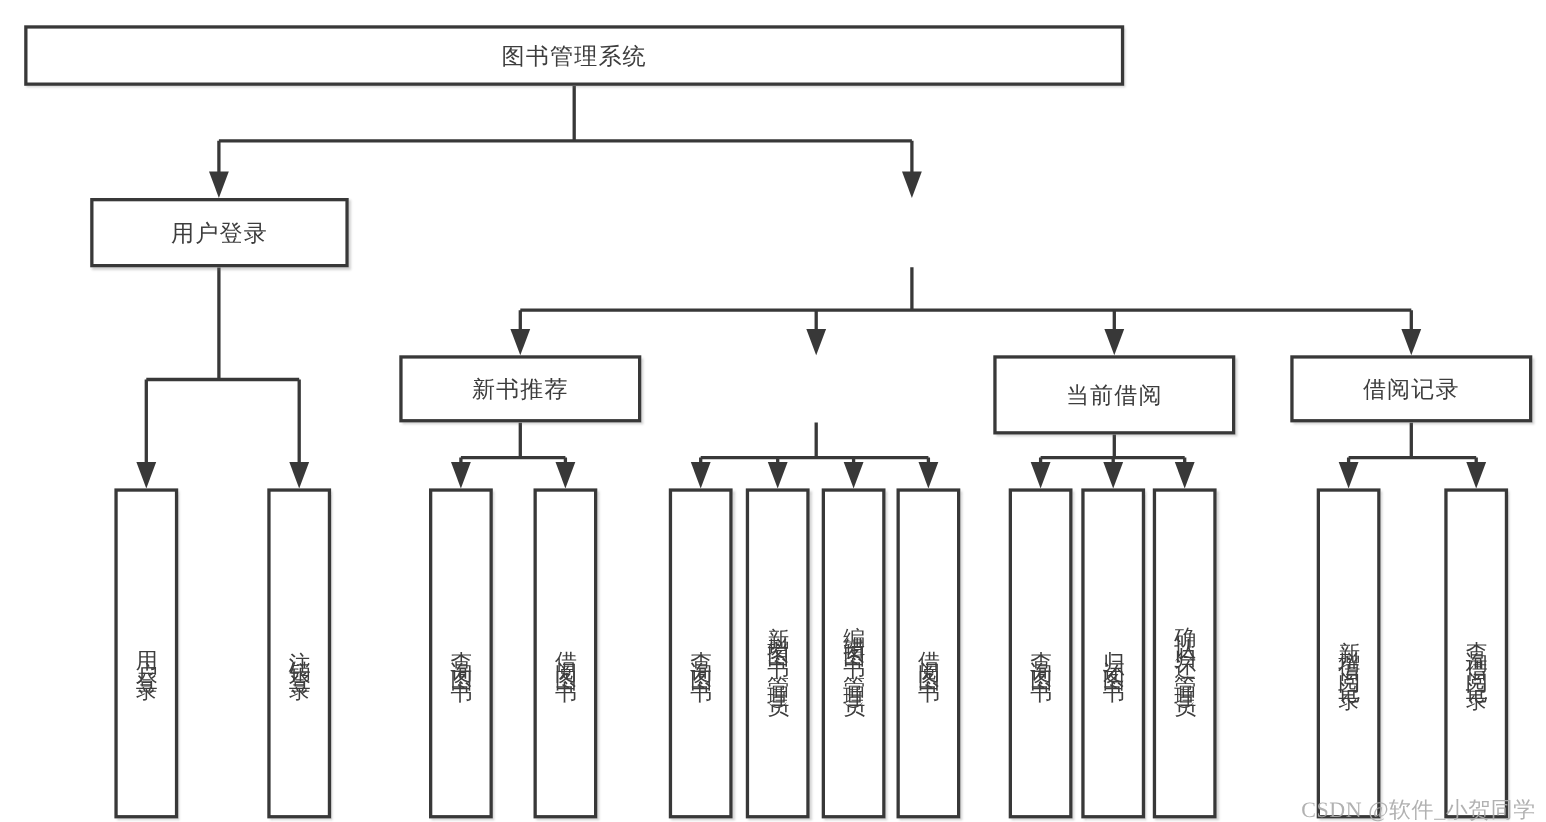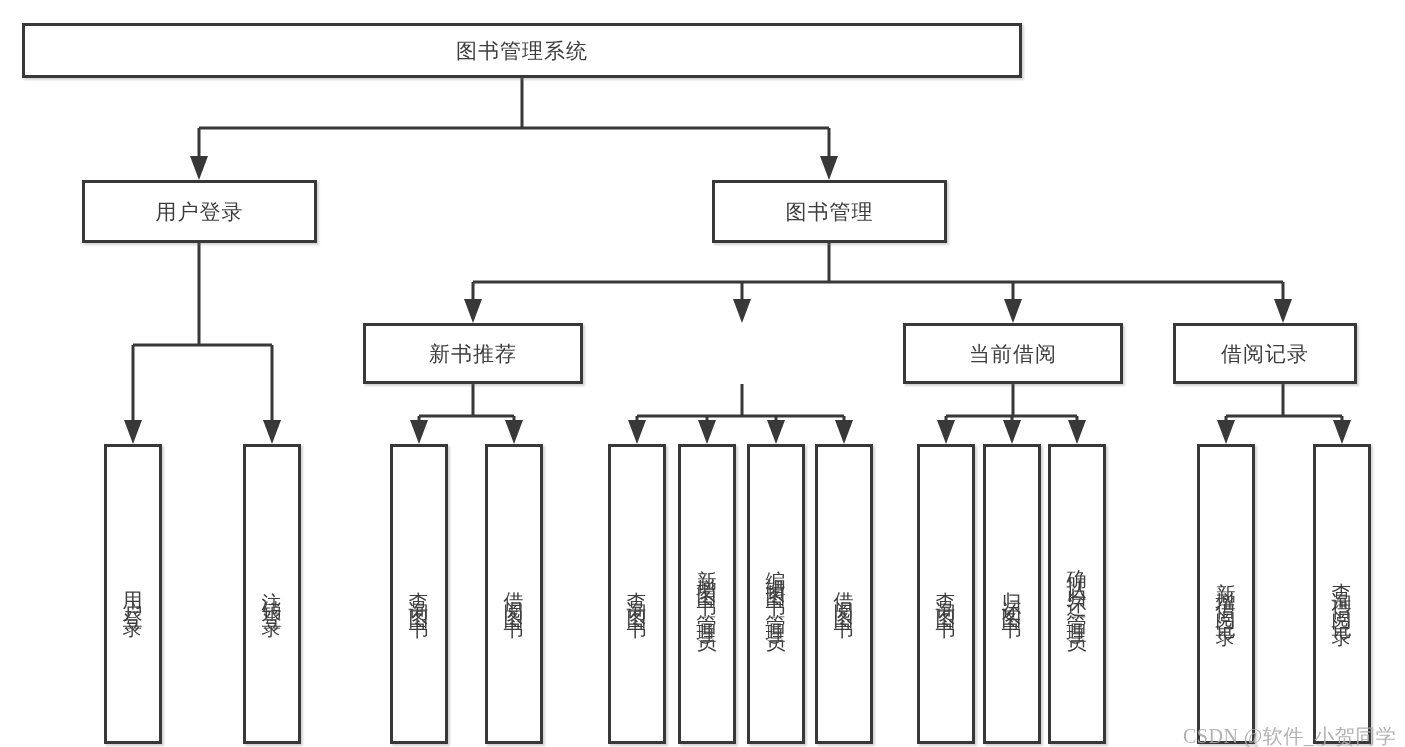--- a/index.html
+++ b/index.html
@@ -96,25 +96,24 @@
       <polygon points="1003,410 1021,410 1012,434"></polygon>
       <polygon points="1068,410 1086,410 1077,434"></polygon>
       <polygon points="1217,410 1235,410 1226,434"></polygon>
       <polygon points="1333,410 1351,410 1342,434"></polygon>
     </g>
   </svg>
 
   <div class="box hbox" style="left:22px;top:13px;width:1000px;height:55px;">图书管理系统</div>
 
   <div class="box hbox" style="left:82px;top:170px;width:235px;height:63px;">用户登录</div>
-  <div class="box hbox" style="left:712px;top:170px;width:235px;height:63px;">图书管理</div>
 
   <div class="box hbox" style="left:363px;top:313px;width:220px;height:61px;text-align:right;">新书推荐</div>
-  <div class="box hbox" style="left:903px;top:313px;width:220px;height:61px;">当前借阅</div>
-  <div class="box hbox" style="left:1173px;top:313px;width:184px;height:61px;">借阅记录</div>
+  <div class="box hbox" style="left:903px;top:313px;width:220px;height:72px;">当前借阅</div>
+  <div class="box hbox" style="left:1173px;top:313px;width:220px;height:61px;">借阅记录</div>
 
   <div class="box vbox" style="left:104px;top:434px;width:58px;height:300px;">用户登录</div>
   <div class="box vbox" style="left:243px;top:434px;width:58px;height:300px;">注销登录</div>
 
   <div class="box vbox" style="left:390px;top:434px;width:58px;height:300px;">查询图书</div>
   <div class="box vbox" style="left:485px;top:434px;width:58px;height:300px;">借阅图书</div>
 
   <div class="box vbox" style="left:608px;top:434px;width:58px;height:300px;">查询图书</div>
   <div class="box vbox" style="left:678px;top:434px;width:58px;height:300px;">新增图书（管理员）</div>
   <div class="box vbox" style="left:747px;top:434px;width:58px;height:300px;">编辑图书（管理员）</div>

